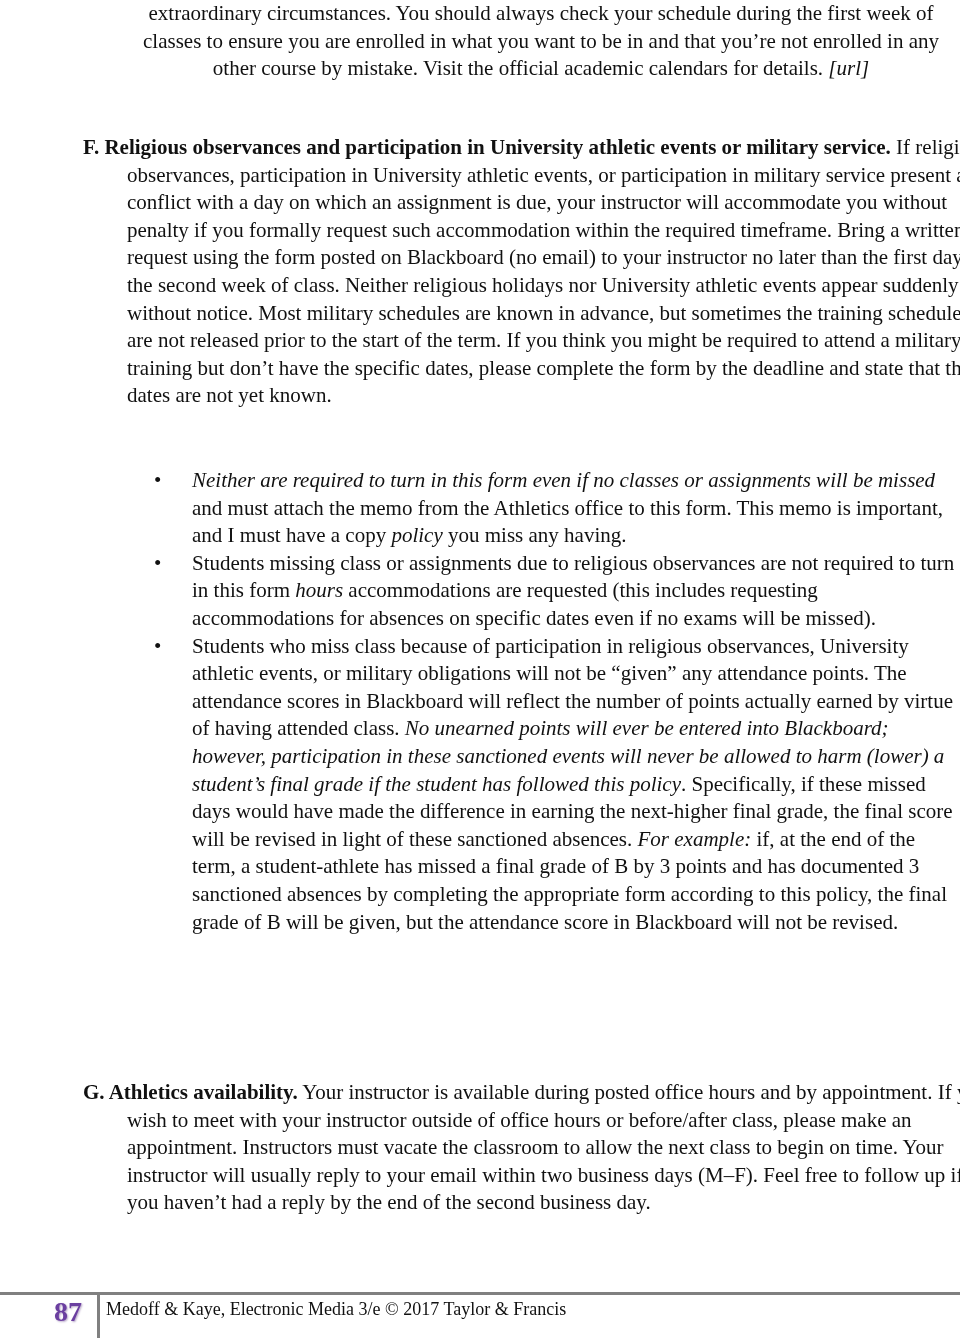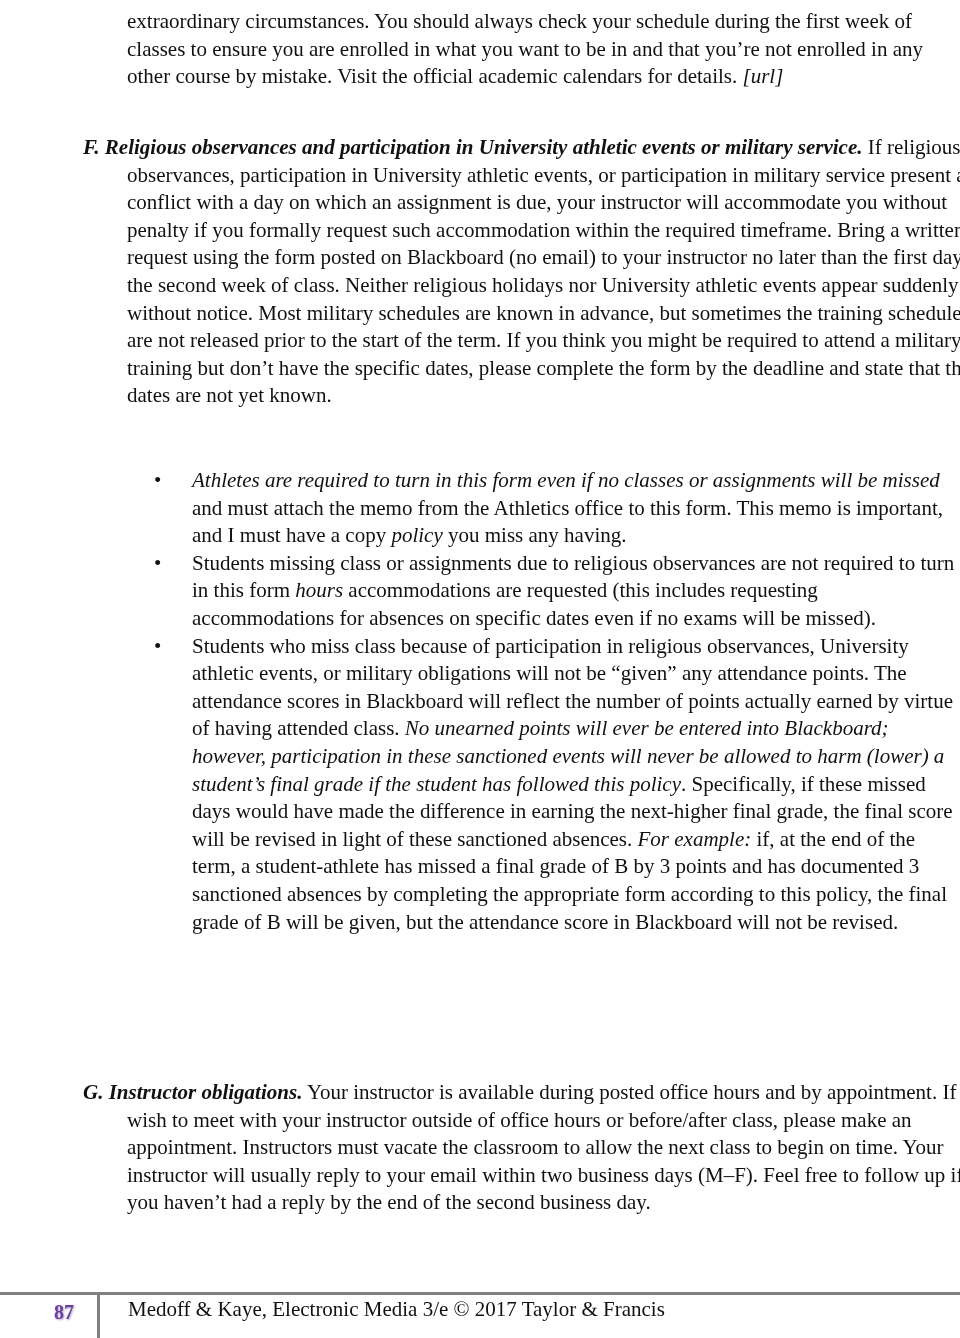--- a/index.html
+++ b/index.html
@@ -5,65 +5,65 @@
   html, body { margin: 0; padding: 0; background: #ffffff; }
   body {
     width: 960px; height: 1338px; position: relative; overflow: hidden;
     font-family: "Liberation Serif", serif; color: #111;
     font-size: 21px; line-height: 27.6px;
   }
   .page { position: absolute; left: 0; top: 0; width: 960px; }
   .para { position: absolute; left: 83px; width: 870px; margin: 0; }
   .cont { position: absolute; left: 127px; width: 828px; margin: 0; }
   .hang { text-indent: -44px; padding-left: 44px; }
-  b { font-weight: bold; font-style: italic; }
+  b { font-weight: bold; }
   i { font-style: italic; }
   ul.bullets { list-style: none; margin: 0; padding: 0; position: absolute; left: 127px; width: 828px; }
   ul.bullets li { position: relative; padding-left: 65px; margin: 0; }
   ul.bullets li .bullet { position: absolute; left: 27px; top: 0; }
   .footer-rule { position: absolute; left: 0; top: 1292px; width: 960px; height: 3px; background: #808080; }
   .footer-vbar { position: absolute; left: 97px; top: 1295px; width: 3px; height: 43px; background: #808080; }
   .page-num {
-    position: absolute; left: 54px; top: 1296px; font-weight: bold; font-size: 20px; line-height: 32px;
+    position: absolute; left: 54px; top: 1296px; font-weight: bold; font-size: 28px; line-height: 32px;
     color: #6b3fa0; text-shadow: 1px 1px 2px #b8a8c8;
   }
-  .footer-text { position: absolute; left: 128px; top: 1295px; font-size: 21px; line-height: 28px; }
+  .footer-text { position: absolute; left: 106px; top: 1295px; font-size: 18px; line-height: 28px; }
 </style>
 </head>
 <body>
 
 <div class="page">
 
-  <p class="cont" style="top:8px;">
+  <p class="cont" style="top:0px;text-align:center;">
     <span>extraordinary circumstances. You should always check your schedule during the first week of classes to ensure you are enrolled in what you want to be in and that you’re not enrolled in any other course by mistake. Visit the official academic calendars for details.</span>
     <i>[url]</i>
   </p>
 
   <p class="para hang" style="top:134px;">
     <b>F. Religious observances and participation in University athletic events or military service.</b>
     <span>If religious observances, participation in University athletic events, or participation in military service present a conflict with a day on which an assignment is due, your instructor will accommodate you without penalty if you formally request such accommodation within the required timeframe. Bring a written request using the form posted on Blackboard (no email) to your instructor no later than the first day of the second week of class. Neither religious holidays nor University athletic events appear suddenly and without notice. Most military schedules are known in advance, but sometimes the training schedules are not released prior to the start of the term. If you think you might be required to attend a military training but don’t have the specific dates, please complete the form by the deadline and state that the dates are not yet known.</span>
   </p>
 
   <ul class="bullets" style="top:467px;">
     <li>
       <span class="bullet">•</span>
-      <i>Athletes are required to turn in this form even if no classes or assignments will be missed</i><span> and must attach the memo from the Athletics office to this form. This memo is important, and I must have a copy </span><i>policy</i><span> you miss any having.</span>
+      <i>Neither are required to turn in this form even if no classes or assignments will be missed</i><span> and must attach the memo from the Athletics office to this form. This memo is important, and I must have a copy </span><i>policy</i><span> you miss any having.</span>
     </li>
     <li>
       <span class="bullet">•</span>
       <span>Students missing class or assignments due to religious observances are not required to turn in this form </span><i>hours</i><span> accommodations are requested (this includes requesting accommodations for absences on specific dates even if no exams will be missed).</span>
     </li>
     <li>
       <span class="bullet">•</span>
       <span>Students who miss class because of participation in religious observances, University athletic events, or military obligations will not be “given” any attendance points. The attendance scores in Blackboard will reflect the number of points actually earned by virtue of having attended class. </span><i>No unearned points will ever be entered into Blackboard; however, participation in these sanctioned events will never be allowed to harm (lower) a student’s final grade if the student has followed this policy</i><span>. Specifically, if these missed days would have made the difference in earning the next-higher final grade, the final score will be revised in light of these sanctioned absences. </span><i>For example:</i><span> if, at the end of the term, a student-athlete has missed a final grade of B by 3 points and has documented 3 sanctioned absences by completing the appropriate form according to this policy, the final grade of B will be given, but the attendance score in Blackboard will not be revised.</span>
     </li>
   </ul>
 
   <p class="para hang" style="top:1079px;">
-    <b>G. Instructor obligations.</b>
+    <b>G. Athletics availability.</b>
     <span>Your instructor is available during posted office hours and by appointment. If you wish to meet with your instructor outside of office hours or before/after class, please make an appointment. Instructors must vacate the classroom to allow the next class to begin on time. Your instructor will usually reply to your email within two business days (M–F). Feel free to follow up if you haven’t had a reply by the end of the second business day.</span>
   </p>
 
   <div class="footer-rule"></div>
   <div class="footer-vbar"></div>
   <div class="page-num">87</div>
   <div class="footer-text">Medoff &amp; Kaye, Electronic Media 3/e © 2017 Taylor &amp; Francis</div>
 </div>
 
 </body></html>

